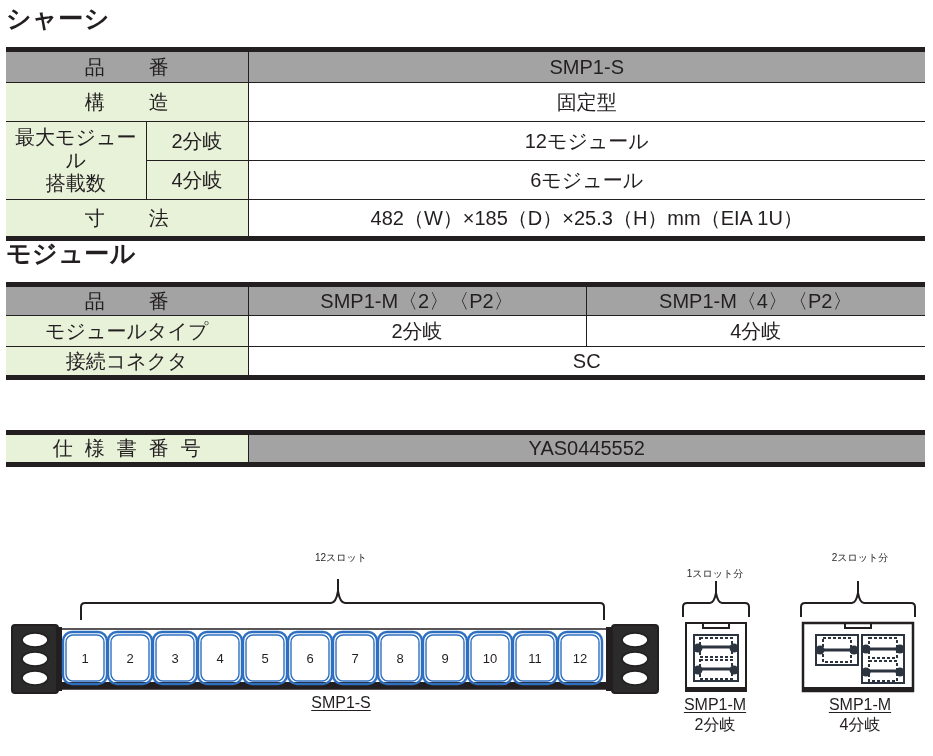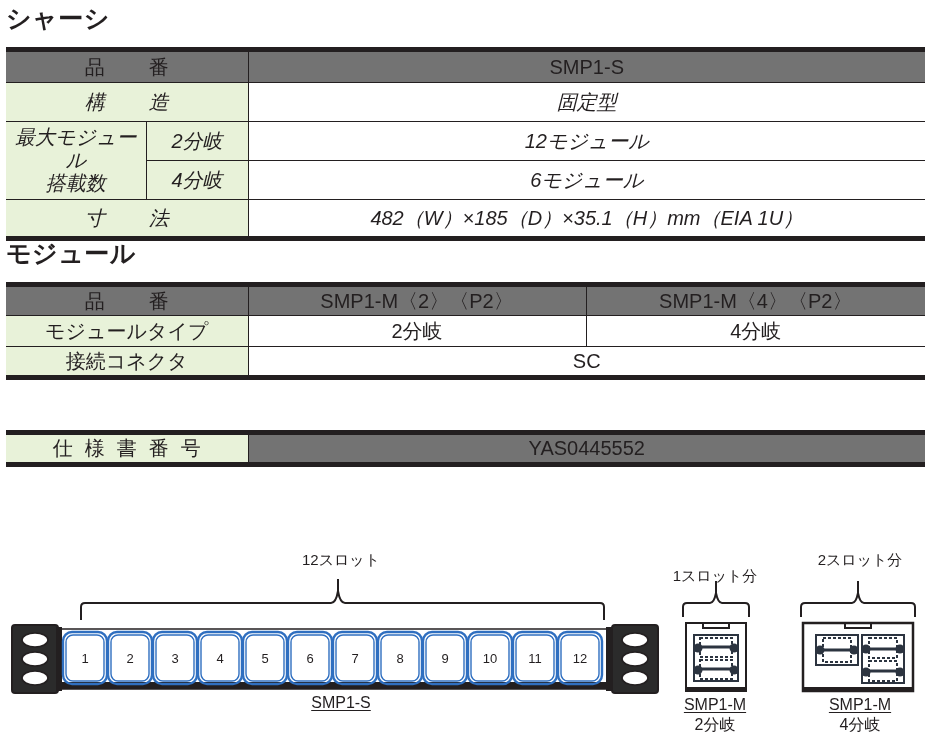--- a/index.html
+++ b/index.html
@@ -43,29 +43,29 @@
     border: 1.5px solid #231f20;
     text-align: center;
     vertical-align: middle;
     font-size: 20px;
     color: #231f20;
     padding: 0;
     line-height: 1.15;
   }
   .spec-table td.no-left  { border-left: none; }
   .spec-table td.no-right { border-right: none; }
-  .hdr-dark  { background: #737373; }
+  .hdr-dark  { background: #a3a3a3; }
   .hdr-light { background: #e8f2d9; }
   .cell-val  { background: #ffffff; margin-top: 16px; }
   .lbl-wide  { letter-spacing: 12px; text-indent: 12px; }
 
   
   #table-chassis { left: 6px; top: 47px; width: 919px; }
   #table-chassis .r-hdr    { height: 33px; }
-  #table-chassis .r-normal { height: 39px; font-style: italic; }
+  #table-chassis .r-normal { height: 39px; }
 
   
   #table-module { left: 6px; top: 282px; width: 919px; }
   #table-module tr { height: 31px; }
 
   
   #table-spec { left: 6px; top: 430px; width: 919px; }
   #table-spec tr { height: 32px; }
 
   
@@ -79,21 +79,21 @@
   }
   #note-polish { top: 386px; }
   #note-lowloss { top: 492px; }
 
   
   .diagram { position: absolute; left: 0; top: 545px; width: 933px; height: 211px; }
   .diagram svg { display: block; }
 
   .dim-label {
     position: absolute;
-    font-size: 15px;
+    font-size: 10px;
     color: #231f20;
     white-space: nowrap;
     text-align: center;
   }
   .part-caption {
     position: absolute;
     font-size: 16px;
     color: #231f20;
     white-space: nowrap;
     text-align: center;
@@ -137,21 +137,21 @@
         </td>
         <td class="hdr-light">2分岐</td>
         <td class="cell-val no-right">12モジュール</td>
       </tr>
       <tr class="r-normal">
         <td class="hdr-light">4分岐</td>
         <td class="cell-val no-right">6モジュール</td>
       </tr>
       <tr class="r-normal">
         <td class="hdr-light lbl-wide no-left" colspan="2">寸　法</td>
-        <td class="cell-val no-right">482（W）×185（D）×35.1（H）mm（EIA 1U）</td>
+        <td class="cell-val no-right">482（W）×185（D）×25.3（H）mm（EIA 1U）</td>
       </tr>
     </tbody>
   </table>
 
   <div class="section-heading" id="heading-module">モジュール</div>
 
   <table class="spec-table" id="table-module">
     <colgroup>
       <col style="width:242px">
         <col style="width:338px">

